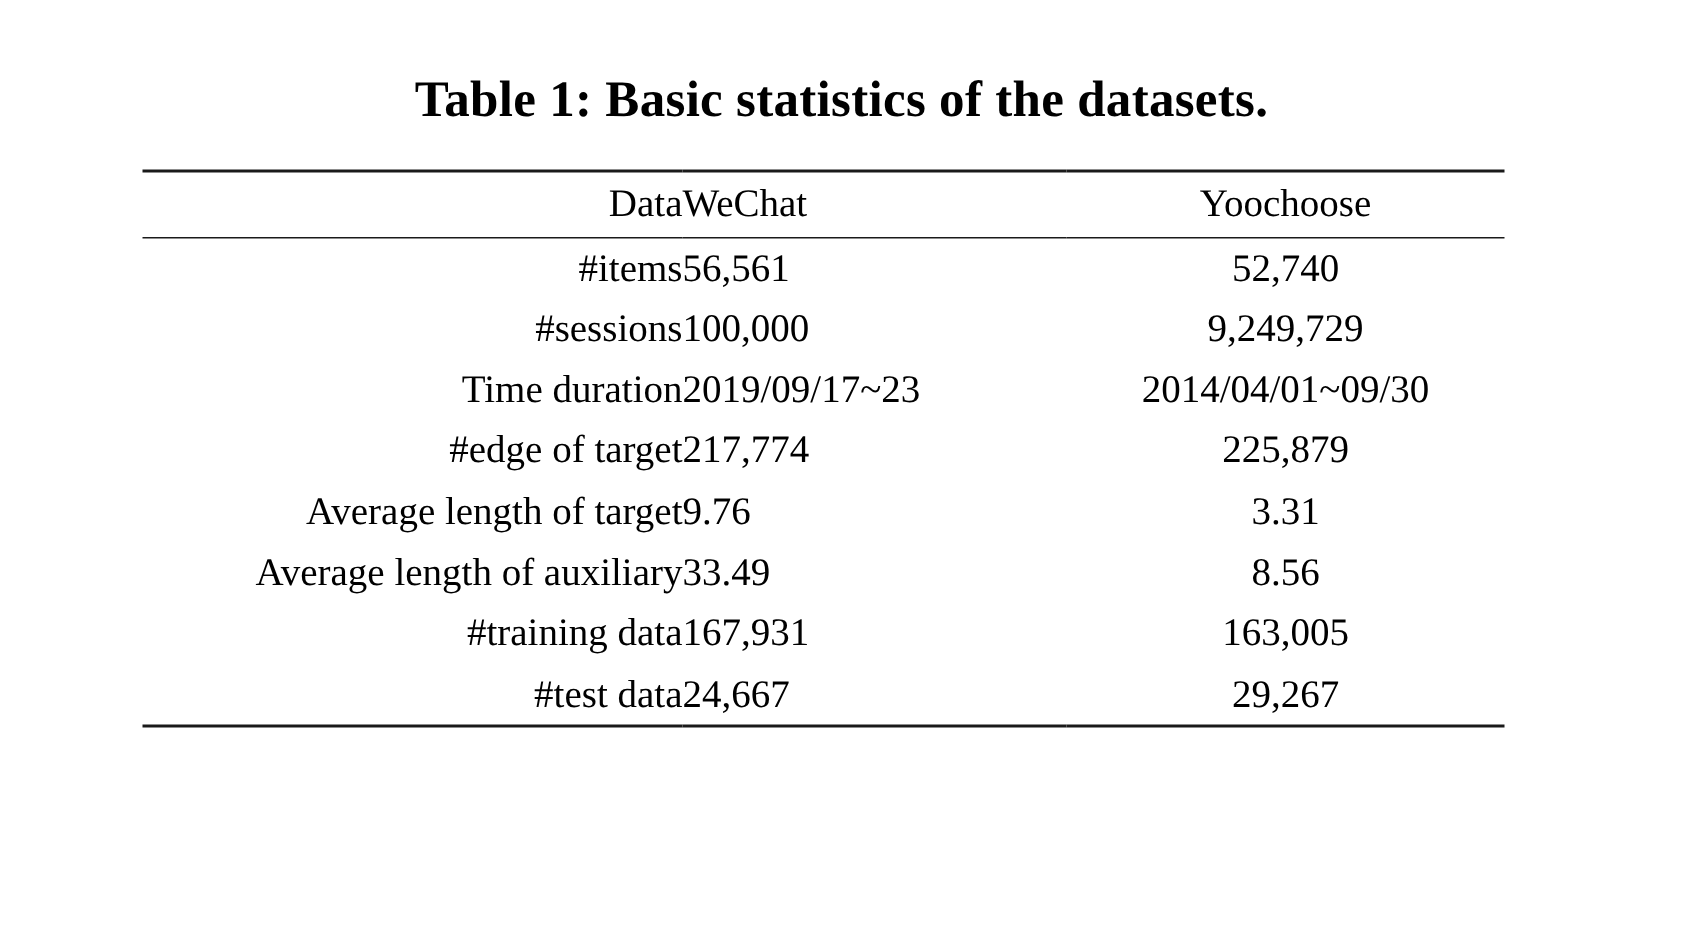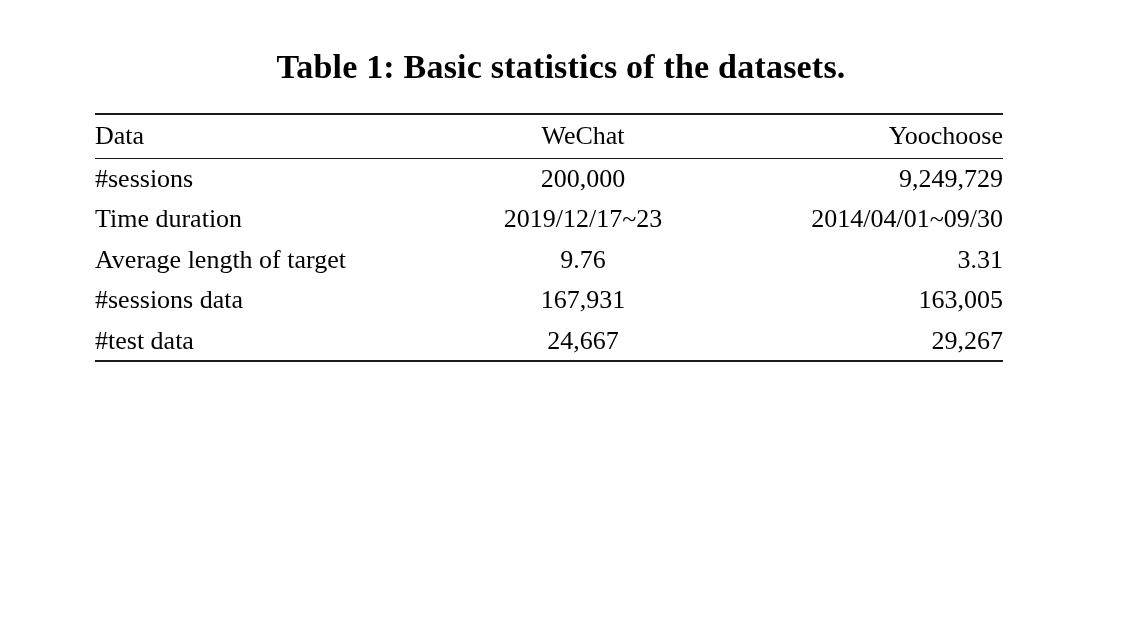--- a/index.html
+++ b/index.html
@@ -55,28 +55,28 @@
     white-space: nowrap;
     vertical-align: middle;
   }
   table.stats td {
     height: 40.7px;
     padding: 0;
     white-space: nowrap;
     vertical-align: middle;
   }
   .cell-label {
-    text-align: left;
+    text-align: right;
     padding-left: 17px;
   }
   .cell-num {
-    text-align: center;
+    text-align: left;
   }
   .cell-num-last {
-    text-align: right;
+    text-align: center;
     padding-right: 23px;
   }
 </style>
 </head>
 <body>
 
 <div class="page">
 
   <h1 class="caption">Table 1: Basic statistics of the datasets.</h1>
 
@@ -88,36 +88,51 @@
     </colgroup>
     <thead>
       <tr>
         <th class="cell-label">Data</th>
         <th class="cell-num">WeChat</th>
         <th class="cell-num-last">Yoochoose</th>
       </tr>
     </thead>
     <tbody>
       <tr>
+        <td class="cell-label">#items</td>
+        <td class="cell-num">56,561</td>
+        <td class="cell-num-last">52,740</td>
+      </tr>
+      <tr>
         <td class="cell-label">#sessions</td>
-        <td class="cell-num">200,000</td>
+        <td class="cell-num">100,000</td>
         <td class="cell-num-last">9,249,729</td>
       </tr>
       <tr>
         <td class="cell-label">Time duration</td>
-        <td class="cell-num">2019/12/17~23</td>
+        <td class="cell-num">2019/09/17~23</td>
         <td class="cell-num-last">2014/04/01~09/30</td>
+      </tr>
+      <tr>
+        <td class="cell-label">#edge of target</td>
+        <td class="cell-num">217,774</td>
+        <td class="cell-num-last">225,879</td>
       </tr>
       <tr>
         <td class="cell-label">Average length of target</td>
         <td class="cell-num">9.76</td>
         <td class="cell-num-last">3.31</td>
       </tr>
       <tr>
-        <td class="cell-label">#sessions data</td>
+        <td class="cell-label">Average length of auxiliary</td>
+        <td class="cell-num">33.49</td>
+        <td class="cell-num-last">8.56</td>
+      </tr>
+      <tr>
+        <td class="cell-label">#training data</td>
         <td class="cell-num">167,931</td>
         <td class="cell-num-last">163,005</td>
       </tr>
       <tr>
         <td class="cell-label">#test data</td>
         <td class="cell-num">24,667</td>
         <td class="cell-num-last">29,267</td>
       </tr>
     </tbody>
   </table>

